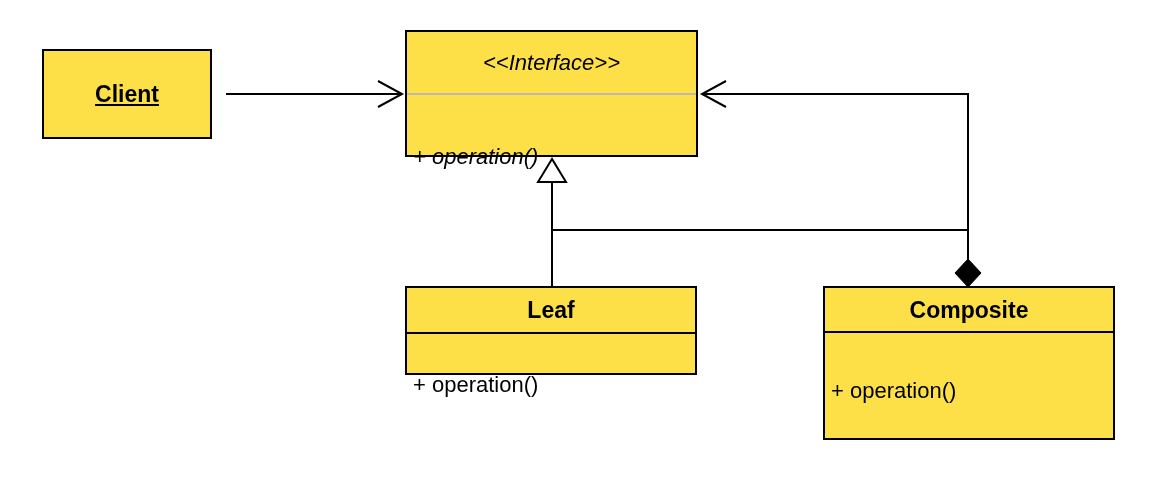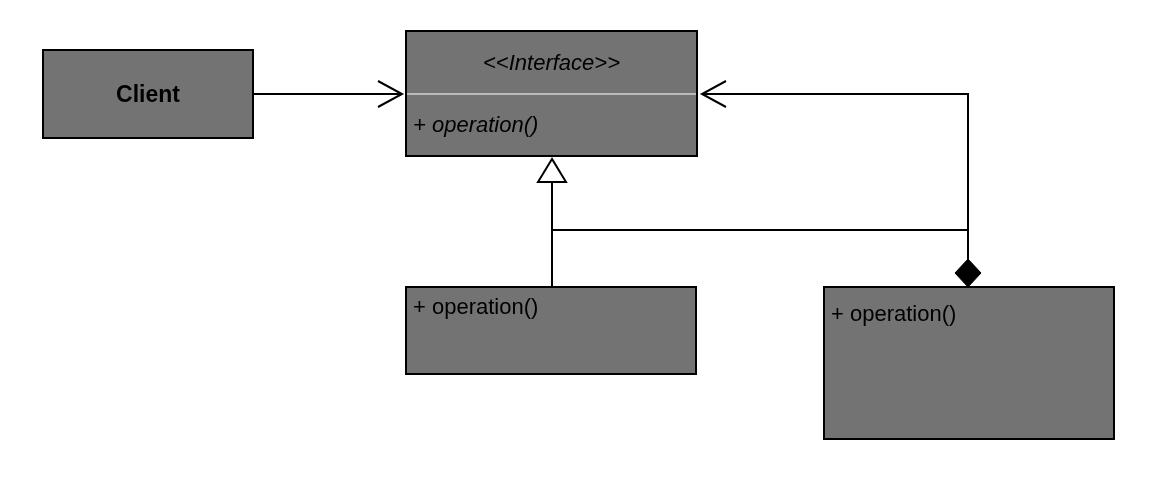--- a/index.html
+++ b/index.html
@@ -14,42 +14,43 @@
   }
   .connectors {
     position: absolute;
     left: 0; top: 0;
     width: 1161px; height: 489px;
   }
   .uml-box {
     position: absolute;
     box-sizing: border-box;
     border: 2px solid #000000;
-    background: #737373;
+    background: #fde047;
   }
-  .box-client   { left: 42px;  top: 49px;  width: 212px; height: 90px;
-                  display: flex; align-items: center; justify-content: center; }
+  .box-client   { left: 42px;  top: 49px;  width: 170px; height: 90px;
+                  display: flex; align-items: center; justify-content: center; text-decoration: underline; }
   .box-component{ left: 405px; top: 30px;  width: 293px; height: 127px; }
   .box-leaf     { left: 405px; top: 286px; width: 292px; height: 89px; }
   .box-composite{ left: 823px; top: 286px; width: 292px; height: 154px; }
 
   .class-name { font-weight: bold; font-size: 23px; line-height: 26px; text-align: center; }
   .stereotype { font-style: italic; font-size: 22px; line-height: 26px; text-align: center; }
 
   .header { display: flex; flex-direction: column; justify-content: center; }
   .box-component .header { height: 61px; border-bottom: 2px solid #b9b9b9; }
   .box-leaf .header      { height: 44px; border-bottom: 2px solid #000000; }
   .box-composite .header { height: 43px; border-bottom: 2px solid #000000; }
 
   .member {
     font-size: 22px;
     padding-left: 6px;
     display: flex;
     align-items: center;
     white-space: nowrap;
+    margin-top: 32px;
   }
   .box-component .member { height: 60px; font-style: italic; }
   .box-leaf .member      { height: 38px; }
   .box-composite .member-attr { height: 51px; border-bottom: 2px solid #000000; }
   .box-composite .member-op   { height: 52px; }
 </style>
 </head>
 <body>
 
 <div class="canvas">
@@ -82,20 +83,26 @@
   </div>
 
   <div class="uml-box box-component">
     <div class="header">
       <div class="stereotype">&lt;&lt;Interface&gt;&gt;</div>
     </div>
     <div class="member">+ operation()</div>
   </div>
 
   <div class="uml-box box-leaf">
+    <div class="header">
+      <div class="class-name">Leaf</div>
+    </div>
     <div class="member">+ operation()</div>
   </div>
 
   <div class="uml-box box-composite">
+    <div class="header">
+      <div class="class-name">Composite</div>
+    </div>
     <div class="member member-op">+ operation()</div>
   </div>
 
 </div>
 
 </body></html>

